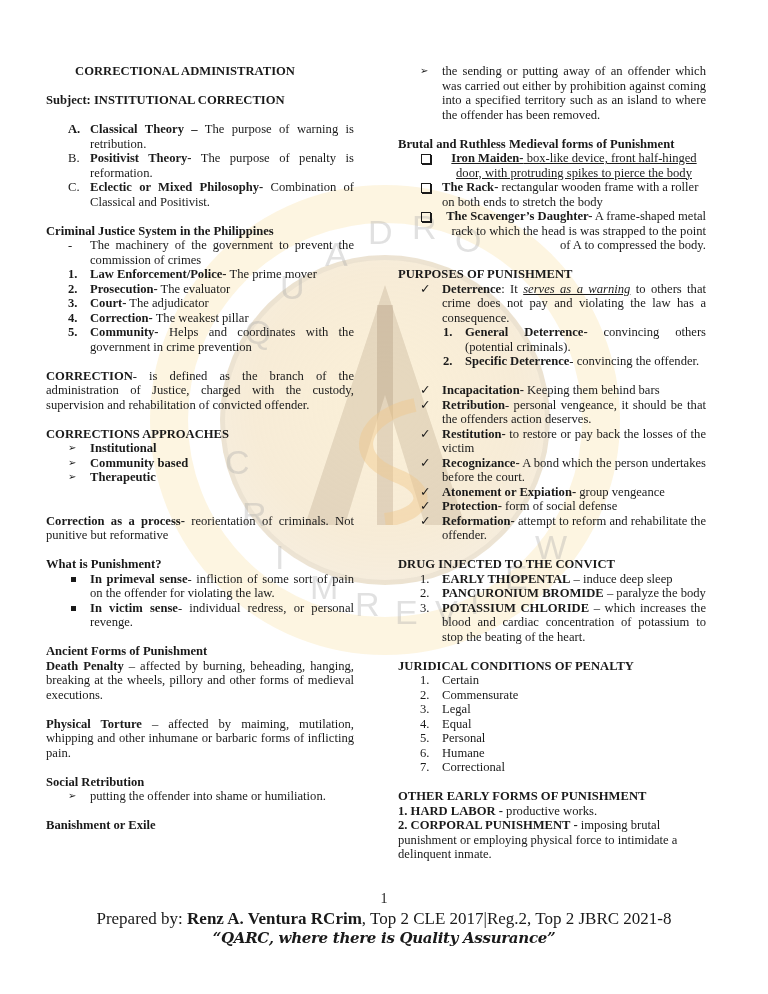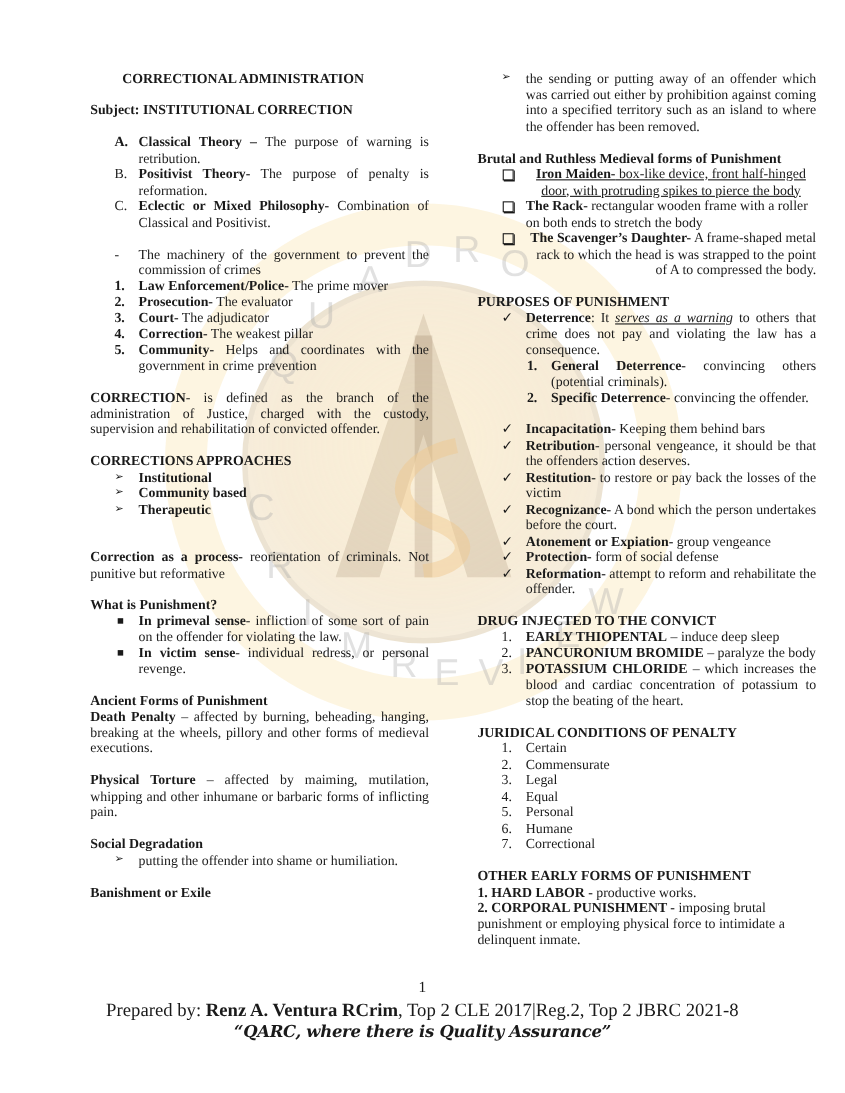--- a/index.html
+++ b/index.html
@@ -23,21 +23,21 @@
     background: radial-gradient(circle at 50% 45%, rgba(246, 222, 168, 0.45) 0%, rgba(232, 200, 140, 0.35) 55%, rgba(215, 190, 150, 0.25) 100%);
     border: 5px solid rgba(225, 215, 200, 0.45);
   }
   .wm-shape {
     position: absolute; left: 155px; top: 100px; width: 160px; height: 240px;
   }
   .wm-letter {
     position: absolute; font-family: "Liberation Sans", sans-serif; font-size: 34px;
     color: rgba(170, 170, 170, 0.35); font-weight: normal;
   }
-  .col { position: absolute; z-index: 1; margin-left: 36px; }
+  .col { position: absolute; z-index: 1; }
   .col-left { left: 46px; top: 64px; width: 308px; }
   .col-right { left: 398px; top: 64px; width: 308px; }
   .b { font-weight: bold; }
   .center { text-align: center; }
   .justify { text-align: justify; }
   .block { margin: 0; }
   .gap { height: 14.5px; }
   .li { position: relative; padding-left: 44px; text-align: justify; }
   .li .mk { position: absolute; left: 22px; top: 0; }
   .li2 { position: relative; padding-left: 67px; text-align: justify; }
@@ -84,20 +84,21 @@
   <p class="block b center" style="padding-right:30px;">CORRECTIONAL ADMINISTRATION</p>
   <div class="gap"></div>
   <p class="block b">Subject: INSTITUTIONAL CORRECTION</p>
   <div class="gap"></div>
 
   <div class="li"><span class="mk b">A.</span><span class="b">Classical Theory –</span><span> The purpose of warning is retribution.</span></div>
   <div class="li"><span class="mk">B.</span><span class="b">Positivist Theory-</span><span> The purpose of penalty is reformation.</span></div>
   <div class="li"><span class="mk">C.</span><span class="b">Eclectic or Mixed Philosophy-</span><span> Combination of Classical and Positivist.</span></div>
   <div class="gap"></div>
 
+  <p class="block b">Criminal Justice System in the Philippines</p>
   <div class="li"><span class="mk">-</span><span>The machinery of the government to prevent the commission of crimes</span></div>
   <div class="li"><span class="mk b">1.</span><span class="b">Law Enforcement/Police-</span><span> The prime mover</span></div>
   <div class="li"><span class="mk b">2.</span><span class="b">Prosecution-</span><span> The evaluator</span></div>
   <div class="li"><span class="mk b">3.</span><span class="b">Court-</span><span> The adjudicator</span></div>
   <div class="li"><span class="mk b">4.</span><span class="b">Correction-</span><span> The weakest pillar</span></div>
   <div class="li"><span class="mk b">5.</span><span class="b">Community-</span><span> Helps and coordinates with the government in crime prevention</span></div>
   <div class="gap"></div>
 
   <p class="block justify"><span class="b">CORRECTION</span><span>- is defined as the branch of the administration of Justice, charged with the custody, supervision and rehabilitation of convicted offender.</span></p>
   <div class="gap"></div>
@@ -116,21 +117,21 @@
   <p class="block b">What is Punishment?</p>
   <div class="li"><span class="sq"></span><span class="b">In primeval sense</span><span>- infliction of some sort of pain on the offender for violating the law.</span></div>
   <div class="li"><span class="sq"></span><span class="b">In victim sense</span><span>- individual redress, or personal revenge.</span></div>
   <div class="gap"></div>
 
   <p class="block b">Ancient Forms of Punishment</p>
   <p class="block justify"><span class="b">Death Penalty</span><span> – affected by burning, beheading, hanging, breaking at the wheels, pillory and other forms of medieval executions.</span></p>
   <div class="gap"></div>
   <p class="block justify"><span class="b">Physical Torture</span><span> – affected by maiming, mutilation, whipping and other inhumane or barbaric forms of inflicting pain.</span></p>
   <div class="gap"></div>
-  <p class="block b">Social Degradation</p>
+  <p class="block b">Social Retribution</p>
   <div class="li"><span class="mk" style="font-family:'DejaVu Sans',sans-serif;font-size:10px;">➢</span><span>putting the offender into shame or humiliation.</span></div>
   <div class="gap"></div>
   <p class="block b">Banishment or Exile</p>
 </div>
 
 <div class="col col-right">
   <div class="li"><span class="mk" style="font-family:'DejaVu Sans',sans-serif;font-size:10px;">➢</span><span>the sending or putting away of an offender which was carried out either by prohibition against coming into a specified territory such as an island to where the offender has been removed.</span></div>
   <div class="gap"></div>
 
   <p class="block b">Brutal and Ruthless Medieval forms of Punishment</p>

